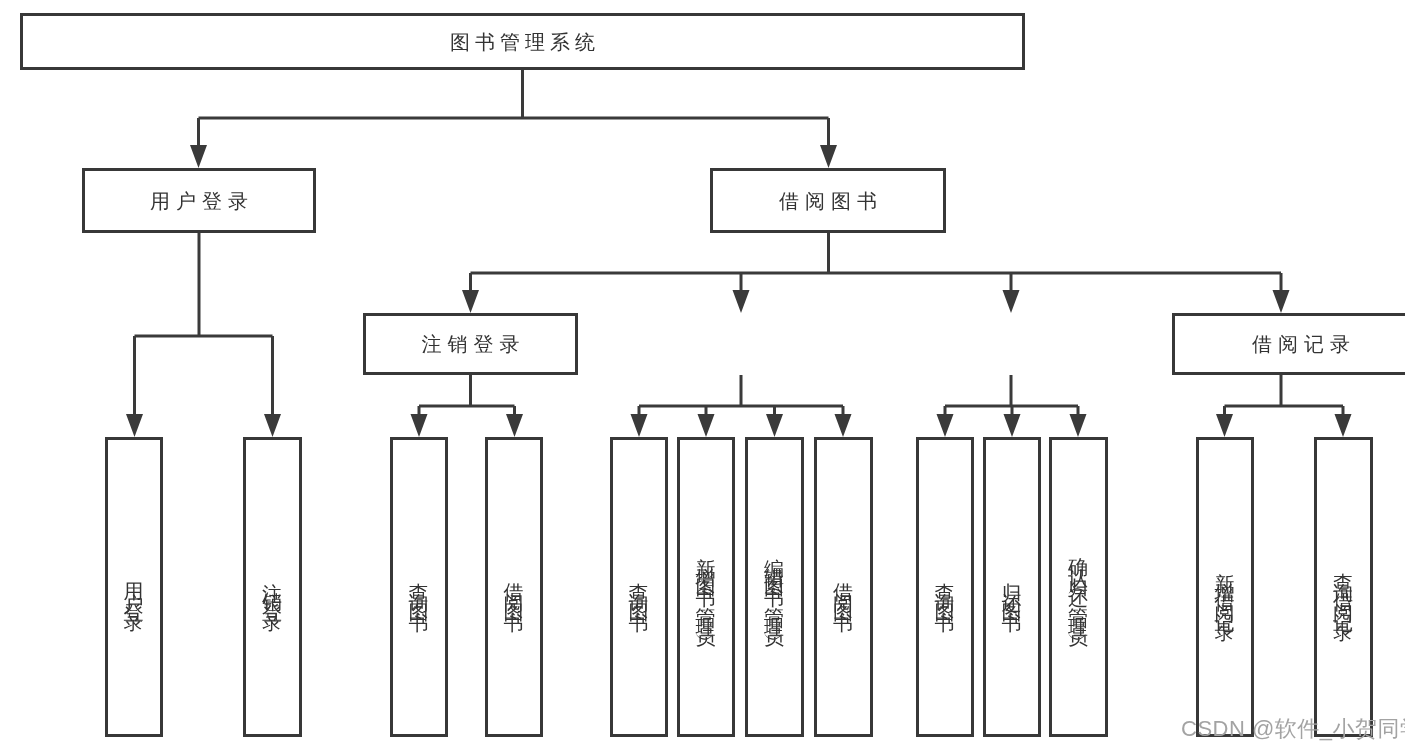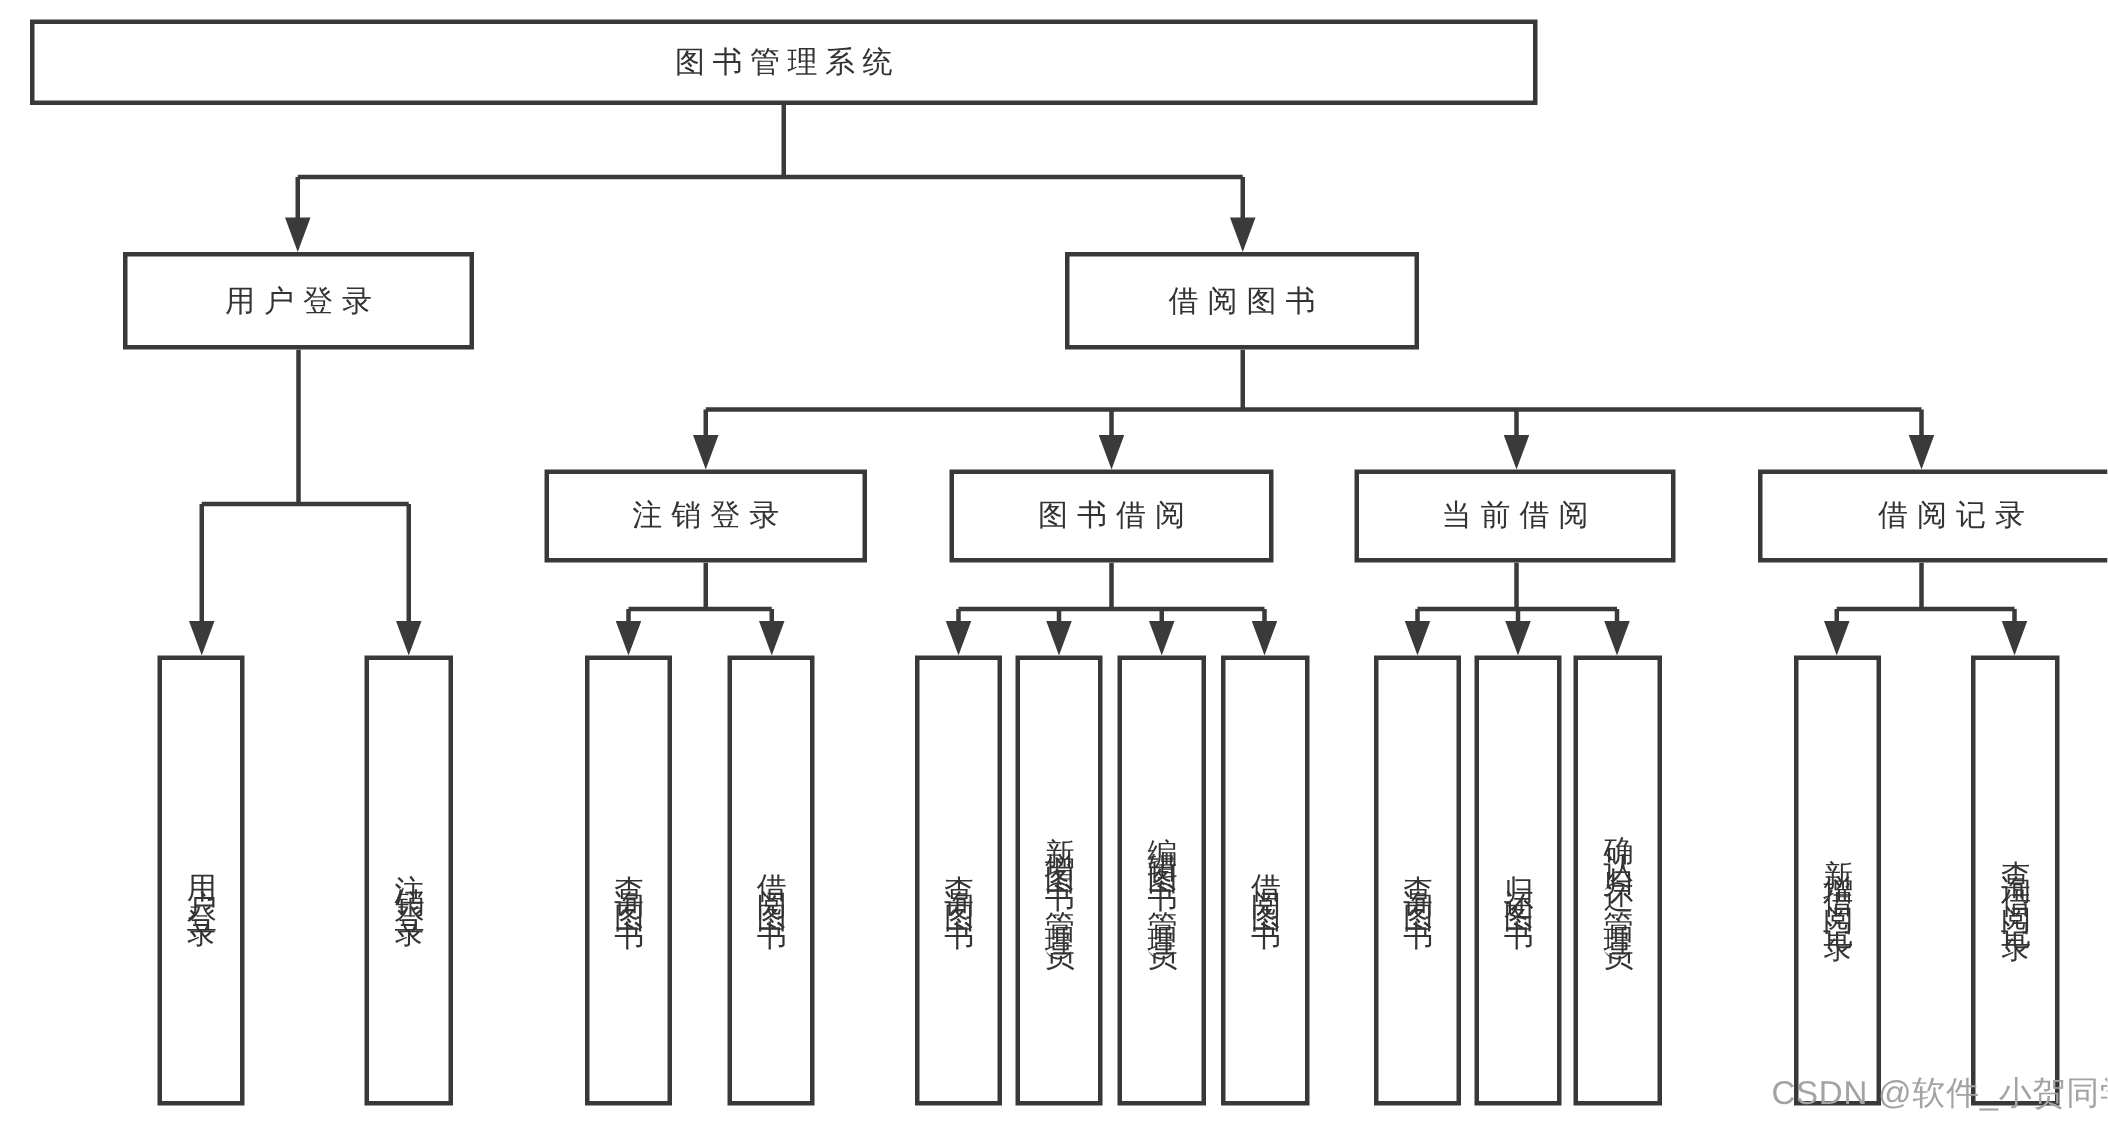--- a/index.html
+++ b/index.html
@@ -101,26 +101,20 @@
   <div class="hbox" style="left:82px;top:168px;width:234px;height:65px">
     <span class="hlabel">用户登录</span>
   </div>
   <div class="hbox" style="left:710px;top:168px;width:236px;height:65px">
     <span class="hlabel">借阅图书</span>
   </div>
 
   <div class="hbox" style="left:363px;top:313px;width:215px;height:62px">
     <span class="hlabel">注销登录</span>
   </div>
-  <div class="hbox" style="left:633px;top:313px;width:216px;height:62px">
-    <span class="hlabel">图书借阅</span>
-  </div>
-  <div class="hbox" style="left:903px;top:313px;width:214px;height:62px">
-    <span class="hlabel">当前借阅</span>
-  </div>
   <div class="hbox" style="left:1172px;top:313px;width:258px;height:62px">
     <span class="hlabel">借阅记录</span>
   </div>
 
   <div class="vbox" style="left:105px;width:58px">
     <span class="vlabel">用户登录</span>
   </div>
   <div class="vbox" style="left:243px;width:59px">
     <span class="vlabel">注销登录</span>
   </div>

